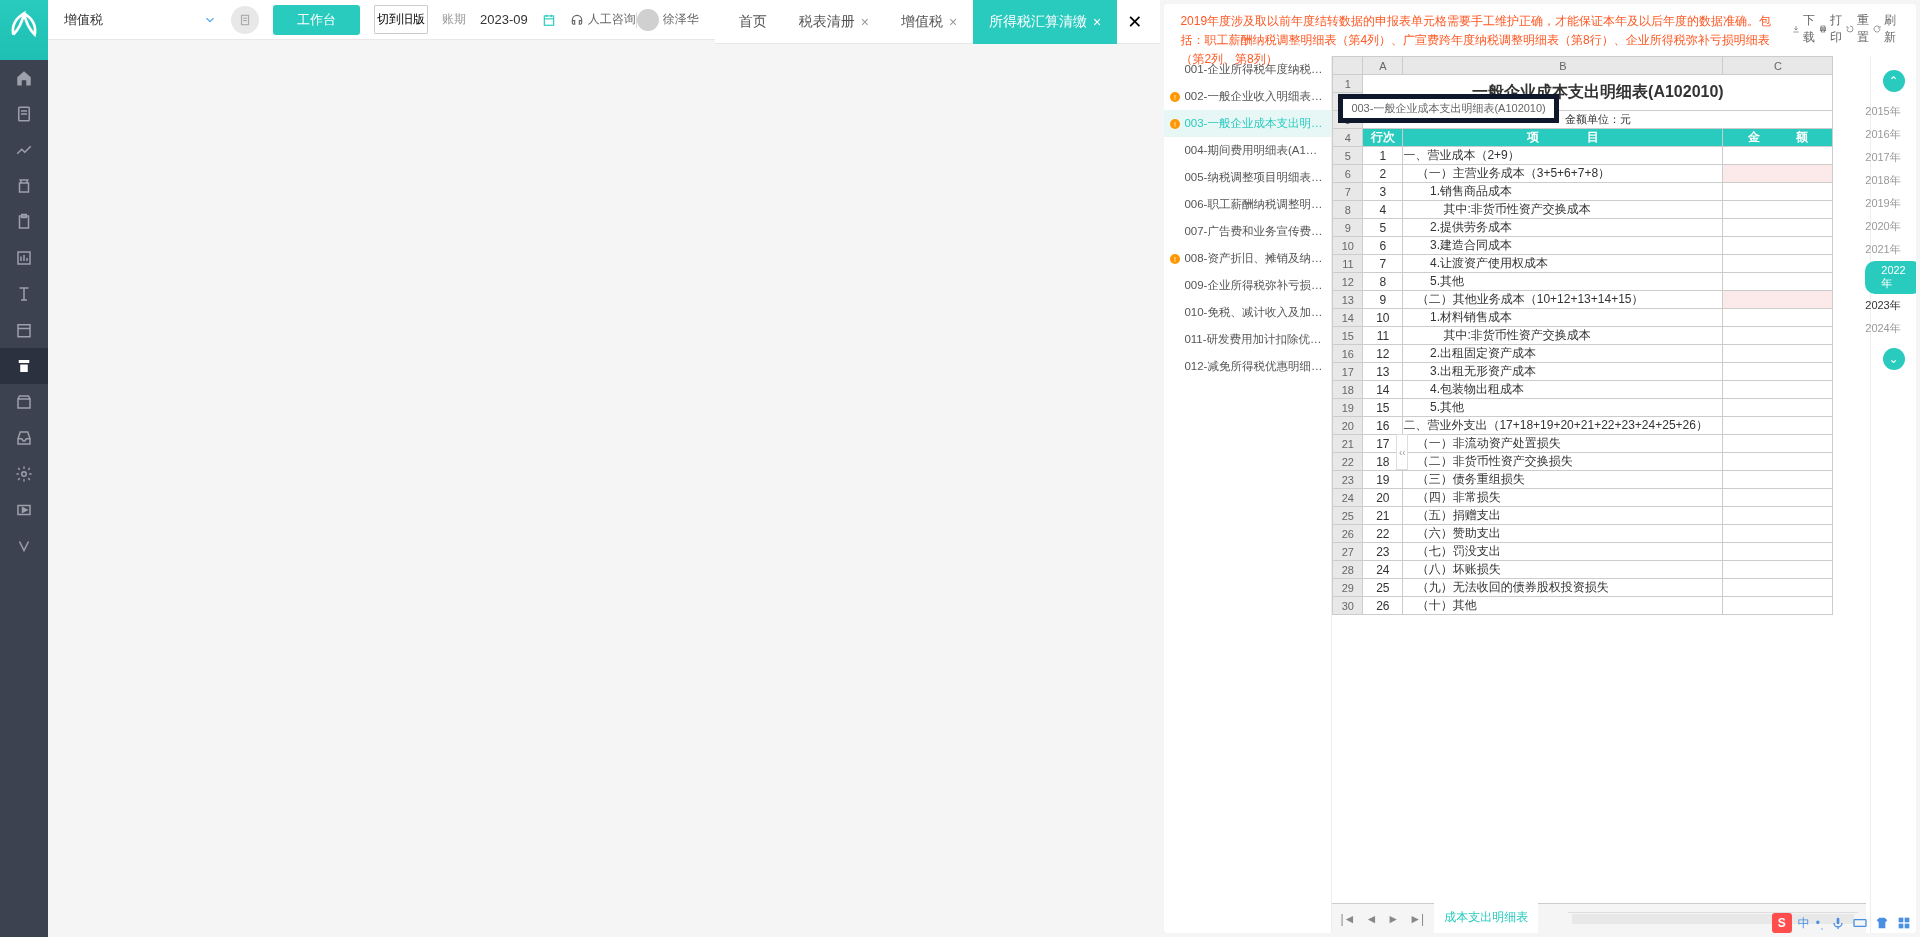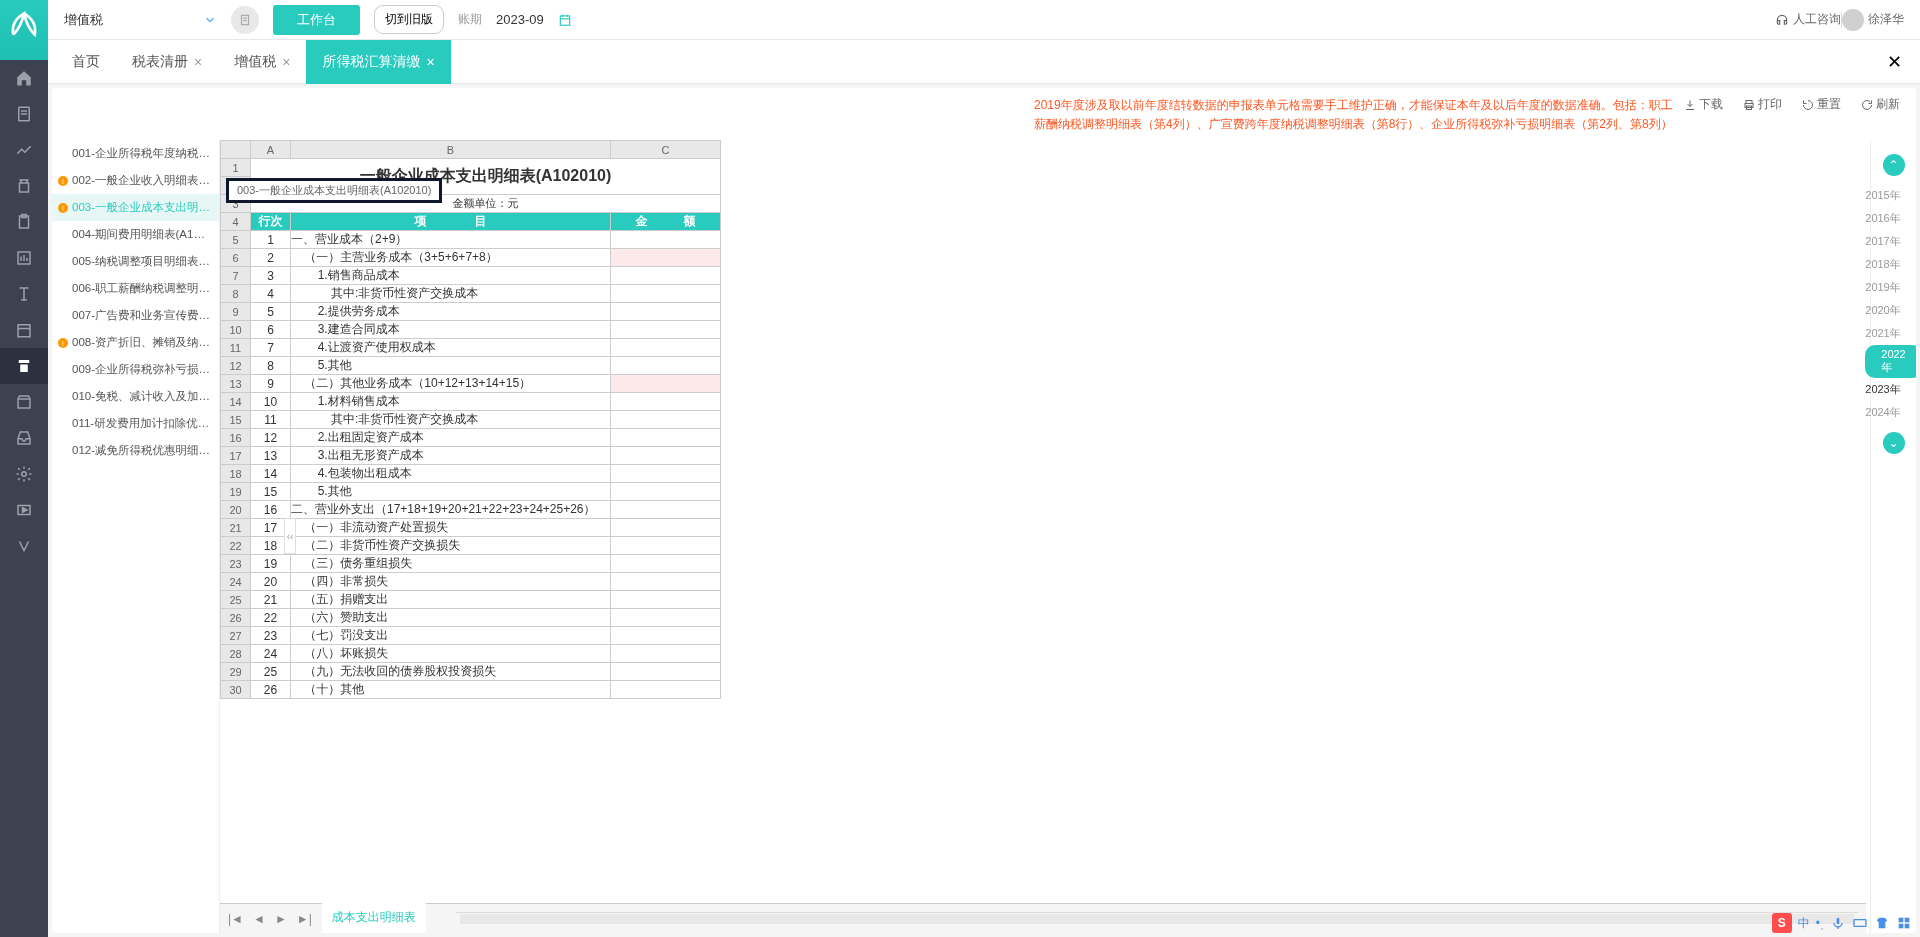--- a/index.html
+++ b/index.html
@@ -4,57 +4,57 @@
 <style>
 *{margin:0;padding:0;box-sizing:border-box;font-family:"Microsoft YaHei",Arial,sans-serif}
 body{background:#f5f5f5;overflow:hidden}
 .app{display:flex;height:100vh;width:100vw}
 .leftbar{width:48px;background:linear-gradient(180deg,#29CBBF 0%,#1FBFB3 60px,#3d4250 60px,#3d4250 100%);display:flex;flex-direction:column;align-items:center;padding-top:8px}
 .leftbar .logo{width:32px;height:32px;margin-bottom:20px}
 .leftbar .logo svg{width:100%;height:100%}
 .nav-icon{width:48px;height:36px;display:flex;align-items:center;justify-content:center;cursor:pointer;color:#9ca0ab}
 .nav-icon.active{background:#2c3140;color:#fff}
 .nav-icon svg{width:18px;height:18px}
-.main{flex:1;display:flex;flex-direction:column;min-width:0}
+.main{flex:1;display:flex;min-width:0}
 .topbar{height:40px;background:#fff;display:flex;align-items:center;padding:0 16px;gap:14px;border-bottom:1px solid #e8e8e8}
 .dropdown{font-size:13px;color:#333;display:flex;align-items:center;gap:100px}
 .chevron{width:14px;height:14px;color:#4fa8f2}
 .circle-btn{width:28px;height:28px;border-radius:50%;background:#e8e8e8;display:flex;align-items:center;justify-content:center;color:#aaa}
 .btn-primary{background:#29CBBF;color:#fff;border:none;padding:6px 24px;border-radius:3px;font-size:13px;cursor:pointer}
-.btn-outline{background:#fff;border:1px solid #ccc;padding:5px 10px;border-radius:9px;font-size:12px;cursor:pointer}
+.btn-outline{background:#fff;border:1px solid #ccc;padding:5px 2px;border-radius:1px;font-size:12px;cursor:pointer}
 .period-label{font-size:12px;color:#999}
 .period-val{font-size:13px;color:#333}
 .cal-icon{width:14px;height:14px;color:#29CBBF}
 .topbar-right{margin-left:auto;display:flex;align-items:center;gap:0;font-size:12px;color:#666}
 .topbar-right .tr-item{display:flex;align-items:center;gap:4px;cursor:pointer}
 .divider{width:1px;height:16px;background:#ddd}
 .avatar{width:22px;height:22px;border-radius:50%;background:#d0d0d0}
 .tabbar{height:44px;background:#fff;display:flex;align-items:center;border-bottom:1px solid #e8e8e8;padding:0 8px}
 .tab{padding:0 16px;height:44px;display:flex;align-items:center;gap:6px;font-size:14px;color:#555;cursor:pointer}
 .tab.active{background:#29CBBF;color:#fff}
 .tab .x{font-size:14px;color:#999;cursor:pointer}
 .tab.active .x{color:#fff}
 .tabbar .tab-close-right{margin-left:auto;padding:0 10px;font-size:18px;cursor:pointer}
 .content{flex:1;display:flex;min-height:0;position:relative;background:#fff;margin:4px;border-radius:4px;overflow:hidden}
 .warning-row{position:absolute;top:8px;left:16px;right:16px;display:flex;justify-content:flex-end;align-items:flex-start;z-index:5}
 .warning{font-size:12px;color:#ff5722;line-height:1.6;max-width:650px}
-.actions{display:flex;gap:20px;font-size:12px;color:#666}
+.actions{display:flex;font-size:12px;color:#666}
 .actions .act{display:flex;align-items:center;gap:3px;cursor:pointer}
 .body-row{display:flex;flex:1;padding-top:52px;min-height:0}
 .list-pane{width:168px;border-right:1px solid #eee;overflow-y:auto}
 .list-item{padding:6px 8px 6px 20px;font-size:11.5px;color:#555;cursor:pointer;white-space:nowrap;overflow:hidden;text-overflow:ellipsis;position:relative}
 .list-item.active{color:#29CBBF;background:#e6f7f5}
 .list-item .warn-dot{position:absolute;left:5px;top:8px;width:12px;height:12px;color:#ff9800}
 .sheet-pane{flex:1;display:flex;flex-direction:column;min-width:0;position:relative}
 .sheet-scroll{flex:1;overflow:auto}
 table.sheet{border-collapse:collapse;font-size:12px;color:#333}
 table.sheet td,table.sheet th{border:1px solid #ccc;padding:0;height:18px}
 .col-hdr td{background:#e8e8e8;text-align:center;font-size:11px;color:#666;height:16px}
 .rownum{background:#e8e8e8;text-align:center;font-size:11px;color:#666;width:30px}
-.crumb{position:absolute;top:38px;left:6px;background:#fff;border:3px solid #0f172a;font-size:11px;padding:2px 8px;z-index:3;color:#666}
+.crumb{position:absolute;top:38px;left:6px;background:#fff;border:5px solid #0f172a;font-size:11px;padding:2px 8px;z-index:3;color:#666}
 .title-cell{text-align:center;font-weight:bold;font-size:16px;padding:6px 0}
 .unit-cell{text-align:center;font-size:11px;padding:2px 6px}
 .hdr-cell{background:#29CBBF;color:#fff;text-align:center;font-weight:bold;padding:2px}
 .lx{text-align:center;width:40px}
 .proj{padding:2px 6px}
 .amt{width:110px}
 .pink{background:#fceaea}
 .sheet-tabs{height:30px;border-top:1px solid #ccc;display:flex;align-items:center;background:#f5f5f5;padding:0 8px;gap:10px}
 .sheet-tab-nav{font-size:12px;color:#888;cursor:pointer}
 .sheet-tab{font-size:12px;color:#29CBBF;padding:12px 10px;border-bottom:2px solid #29CBBF;background:#fff}

